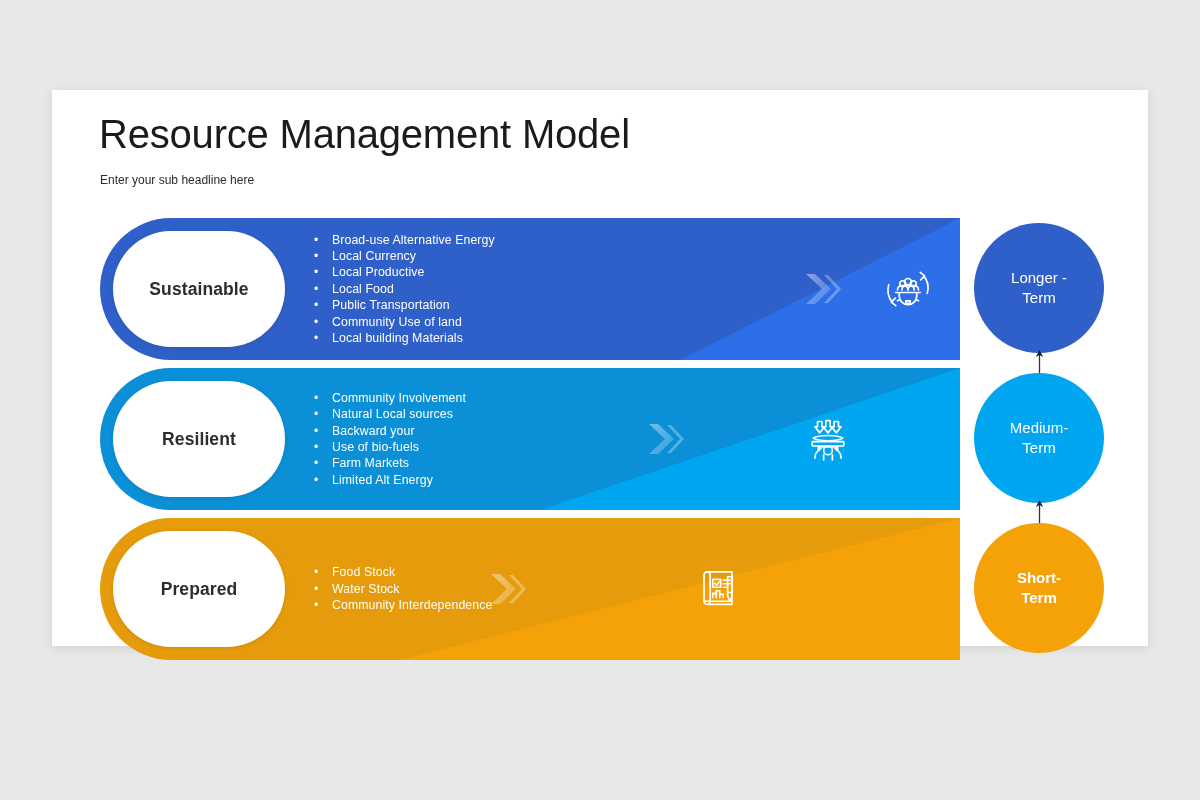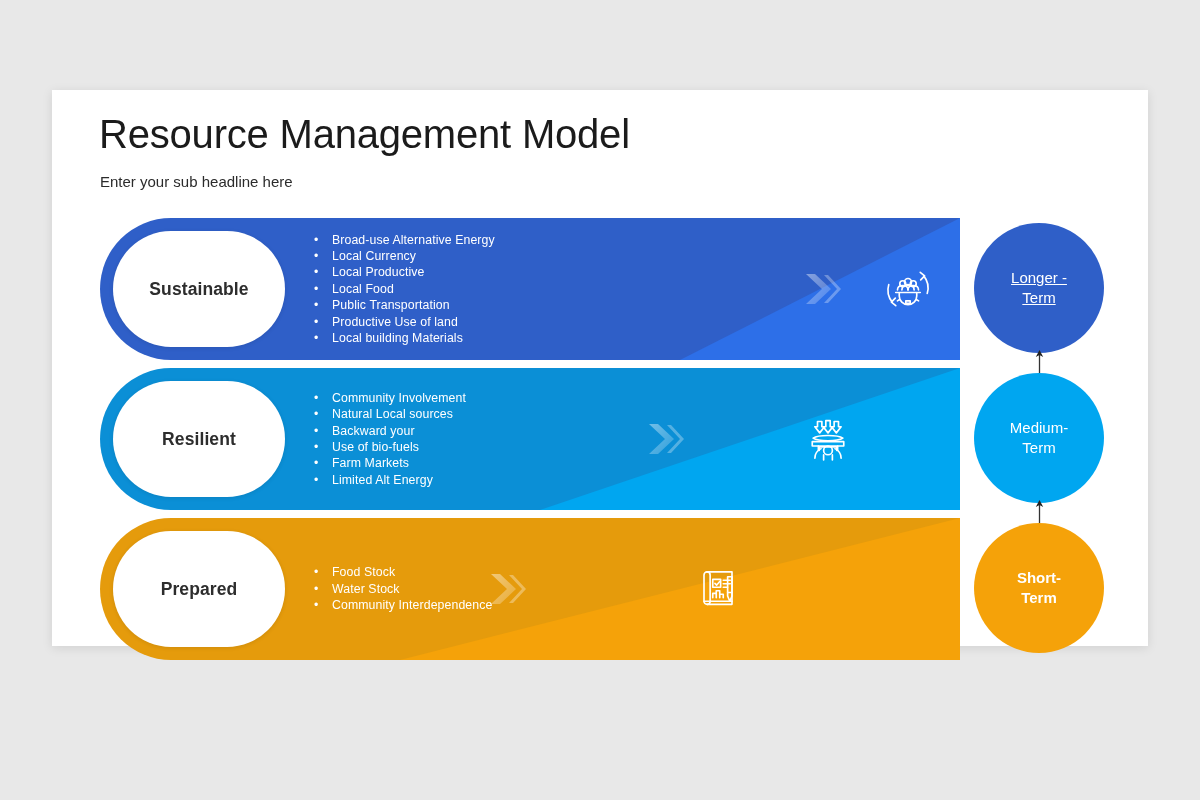--- a/index.html
+++ b/index.html
@@ -34,21 +34,21 @@
     font-size: 40px;
     font-weight: 400;
     color: #1b1b1b;
     letter-spacing: -0.2px;
     white-space: nowrap;
   }
   .page-subtitle {
     position: absolute;
     left: 48px;
     top: 83px;
-    font-size: 15px;
+    font-size: 12px;
     font-weight: 400;
     color: #2b2b2b;
     white-space: nowrap;
   }
 
   
   .band {
     position: absolute;
     left: 48px;
     width: 860px;
@@ -209,21 +209,21 @@
       <div class="bullet-row">
         <span class="bullet-dot">•</span>
         <span class="bullet-text">Local Food</span>
       </div>
       <div class="bullet-row">
         <span class="bullet-dot">•</span>
         <span class="bullet-text">Public Transportation</span>
       </div>
       <div class="bullet-row">
         <span class="bullet-dot">•</span>
-        <span class="bullet-text">Productive Use of land</span>
+        <span class="bullet-text">Community Use of land</span>
       </div>
       <div class="bullet-row">
         <span class="bullet-dot">•</span>
         <span class="bullet-text">Local building Materials</span>
       </div>
     </div>
 
     <div class="chevrons" id="chev-0" style="left: 700px;">
       <svg viewBox="0 0 46 46">
         <defs>
@@ -368,21 +368,21 @@
         <rect x="26" y="21" width="9" height="9"></rect>
         <path d="M28.5 25.5 l2 2 l3.5-4"></path>
         <path d="M38 22 h8 M38 26 h8 M38 30 h5"></path>
         <path d="M26 42 v-5 h4 v5 M30 42 v-8 h4 v8 M34 42 v-4 h4 v4"></path>
         <path d="M43 18 h5 v22 l-2.5 6 l-2.5-6 z"></path>
         <path d="M43 36 h5"></path>
       </svg>
     </div>
   </div>
 
-  <div class="circle circle-1" id="circ-0" style="background: rgb(47, 95, 200); text-decoration: underline;">
+  <div class="circle circle-1" id="circ-0" style="background: rgb(47, 95, 200);">
     <div class="circle-label">
       <span>Longer -</span><br>
       <span>Term</span>
     </div>
   </div>
 
   <div class="up-arrow arrow-1">
     <svg viewBox="0 0 11 24">
       <line x1="5.5" y1="24" x2="5.5" y2="4" stroke="#333333" stroke-width="1.3"></line>
       <path d="M5.5 0 L9.2 7 L5.5 5 L1.8 7 Z" fill="#222222"></path>

